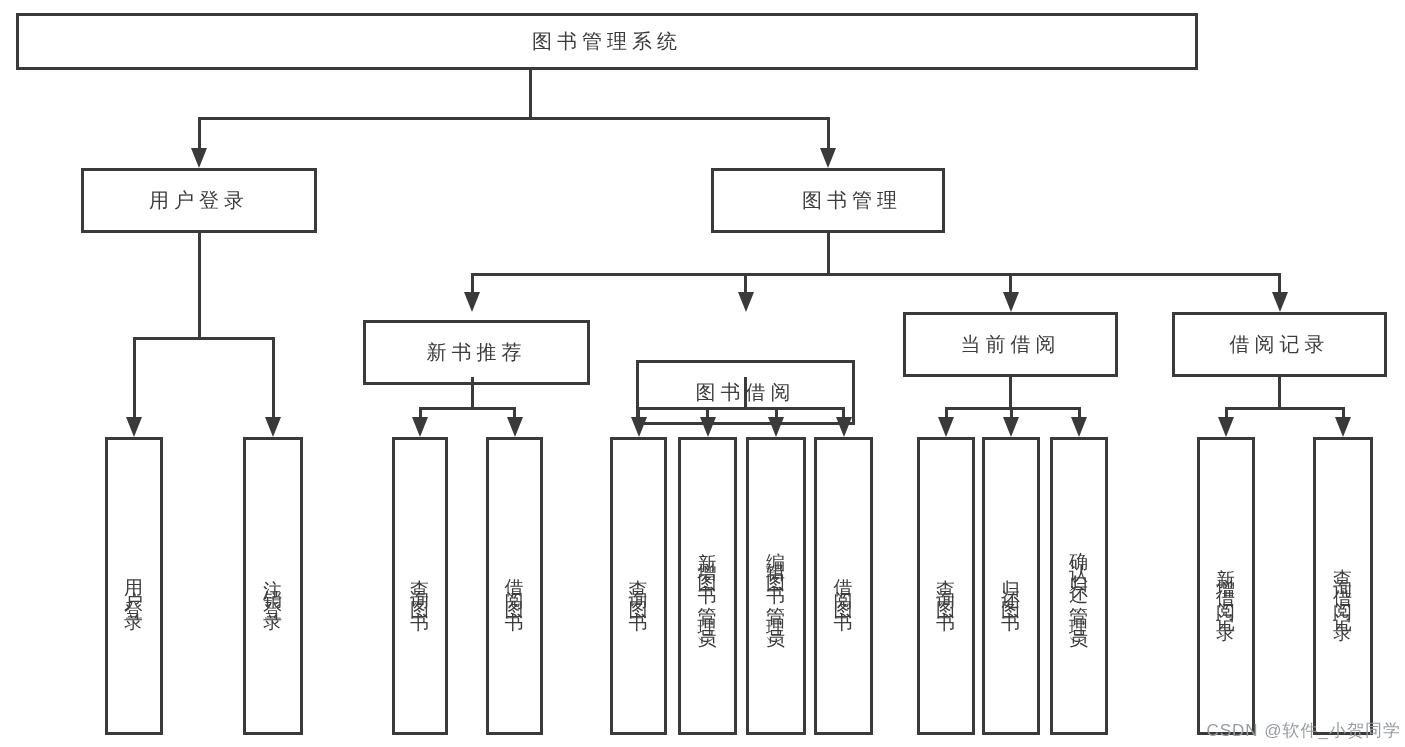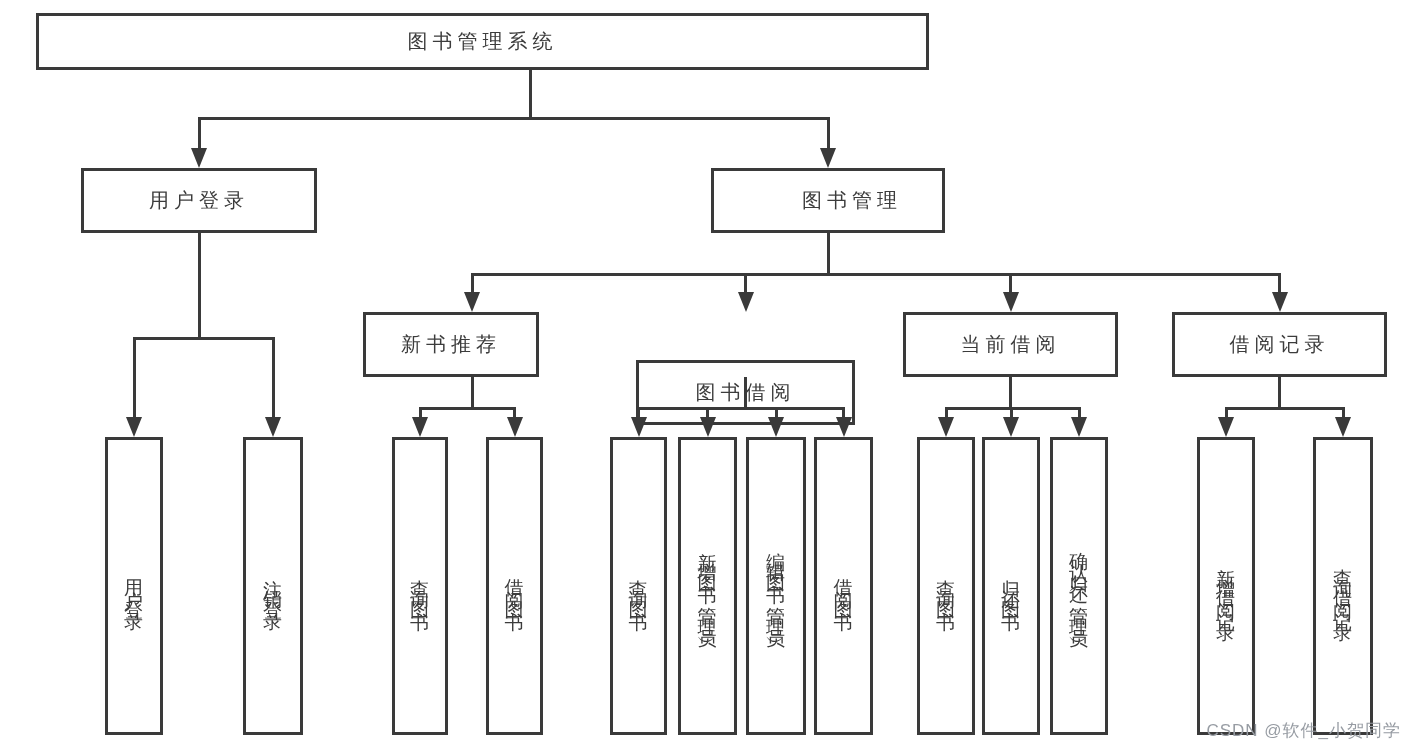--- a/index.html
+++ b/index.html
@@ -17,32 +17,32 @@
   .arrow::after{content:"";position:absolute;top:100%;left:50%;transform:translateX(-50%);
                 width:0;height:0;border-left:8px solid transparent;border-right:8px solid transparent;
                 border-top:20px solid #3a3a3a;}
   .watermark{position:absolute;top:719px;right:4px;color:#979ca3;font-size:17px;letter-spacing:1px;}
 </style>
 </head>
 <body>
 
 <div class="canvas">
 
-  <div class="box" style="left:36px;top:13px;width:893px;height:57px;">
+  <div class="box" style="left:16px;top:13px;width:1182px;height:57px;">
     <span class="lbl">图书管理系统</span>
   </div>
 
   <div class="box" style="left:81px;top:168px;width:236px;height:65px;">
     <span class="lbl">用户登录</span>
   </div>
   <div class="box" style="left:711px;top:168px;width:234px;height:65px;padding-left:48px;">
     <span class="lbl">图书管理</span>
   </div>
 
-  <div class="box" style="left:363px;top:312px;width:176px;height:65px;">
+  <div class="box" style="left:363px;top:320px;width:227px;height:65px;">
     <span class="lbl">新书推荐</span>
   </div>
   <div class="box" style="left:636px;top:312px;width:219px;height:65px;margin-top:48px;">
     <span class="lbl">图书借阅</span>
   </div>
   <div class="box" style="left:1172px;top:312px;width:215px;height:65px;">
     <span class="lbl">借阅记录</span>
   </div>
   <div class="box" style="left:903px;top:312px;width:215px;height:65px;">
     <span class="lbl">当前借阅</span>

